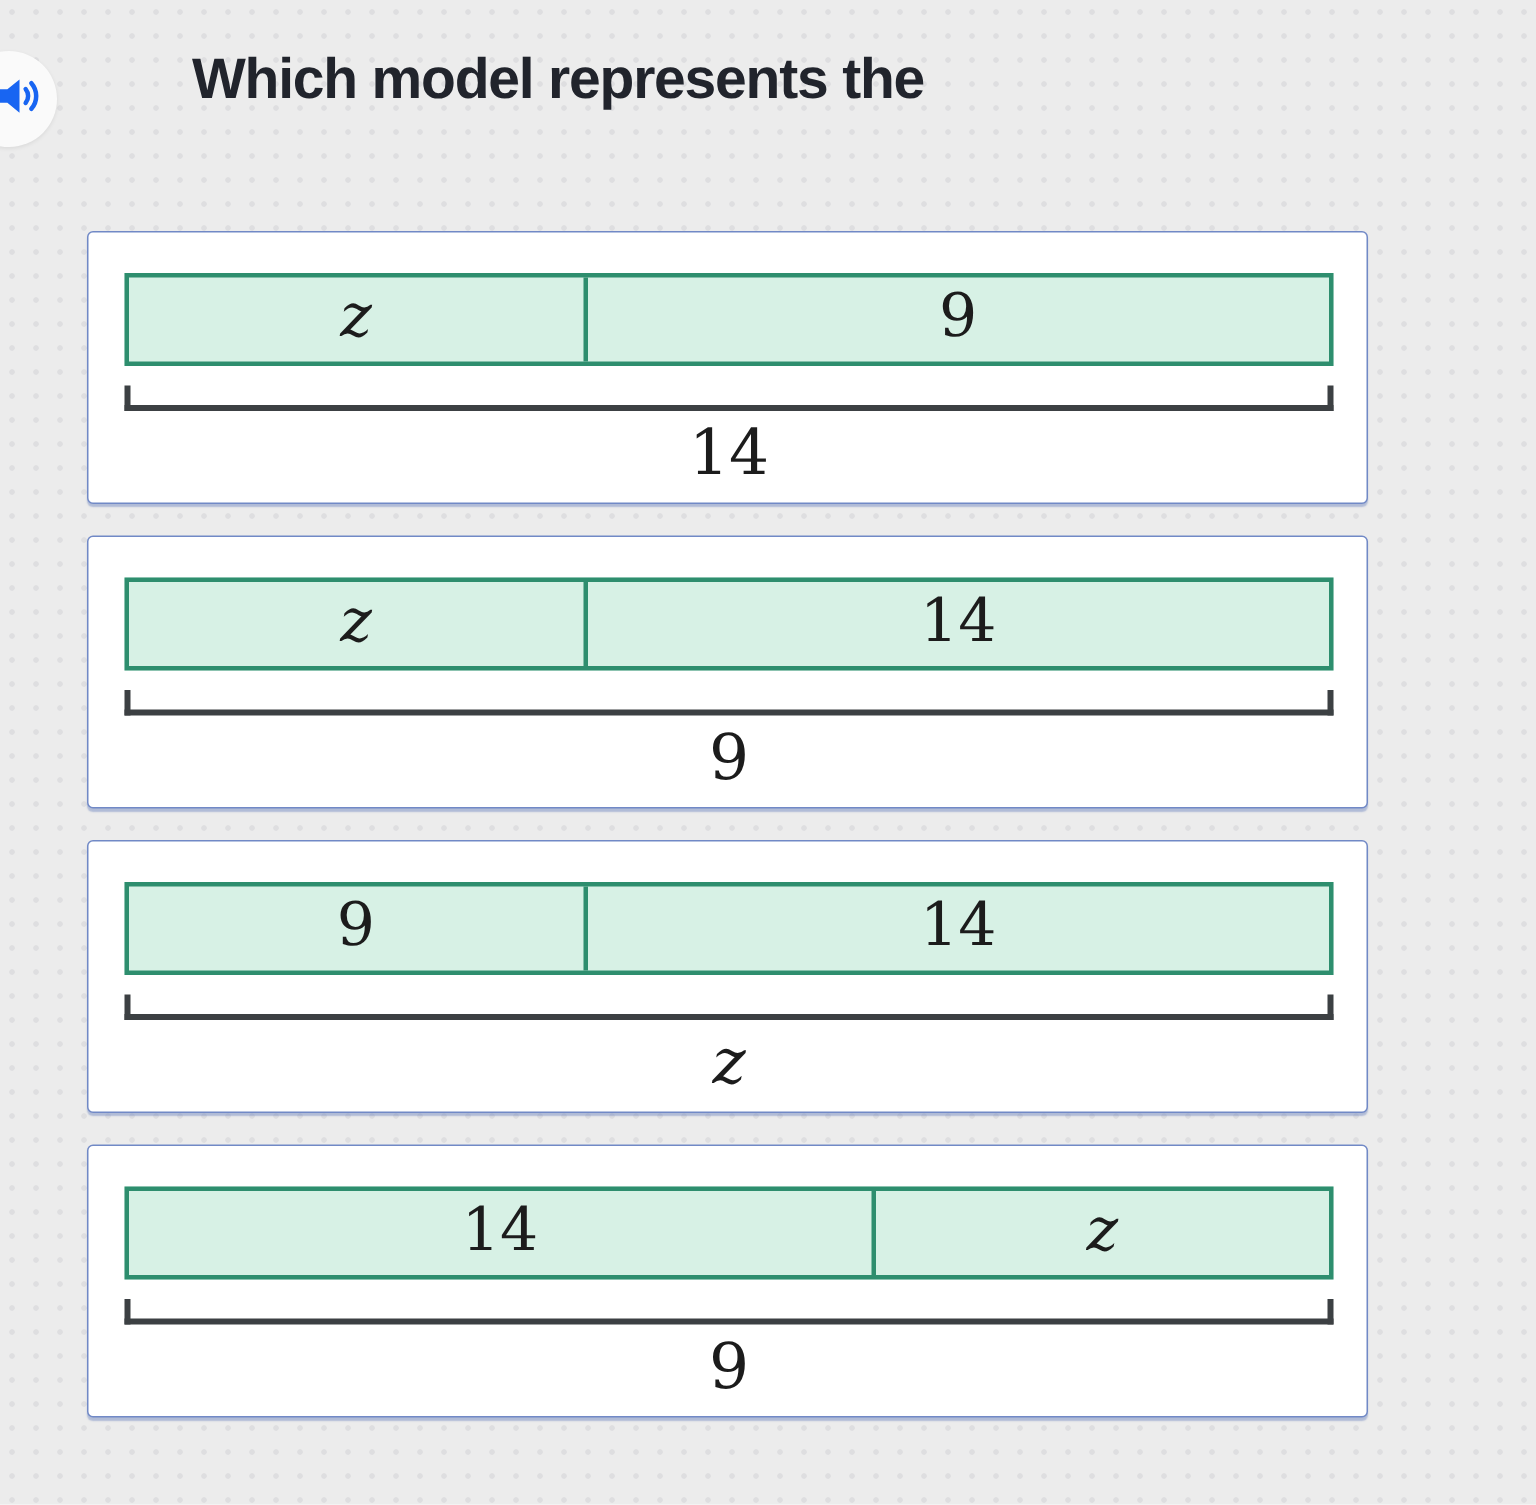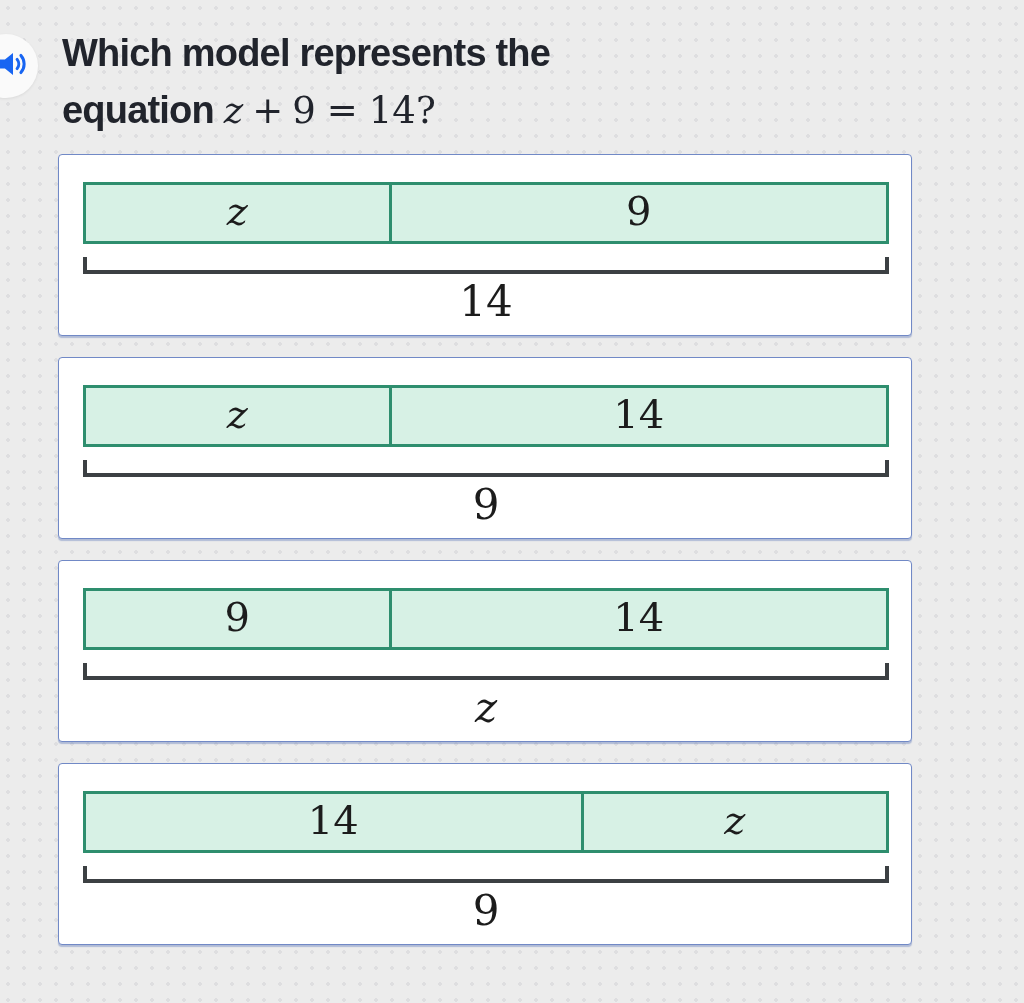--- a/index.html
+++ b/index.html
@@ -45,20 +45,21 @@
   .question {
     position: absolute;
     left: 62px;
     top: 25px;
     width: 620px;
     font-size: 38px;
     font-weight: 700;
     letter-spacing: -0.8px;
     line-height: 57px;
     color: #21242c;
+    text-align: center;
   }
   .question .math {
     font-family: "DejaVu Serif", serif;
     font-weight: 400;
     letter-spacing: 0;
     font-size: 37px;
   }
   .question .math .mvar { font-style: italic; }
   .question .math .mop { margin: 0 9px; }
   .question .math .mrel { margin: 0 11px; }
@@ -140,26 +141,20 @@
       <svg viewBox="0 0 24 24" aria-hidden="true">
         <path d="M3 9.2v5.6h3.9L12 19V5L6.9 9.2H3z" fill="#1865f2"></path>
         <path d="M14.6 9.1a4.6 4.6 0 0 1 0 5.8" fill="none" stroke="#1865f2" stroke-width="1.9" stroke-linecap="round"></path>
         <path d="M17 6.6a8.2 8.2 0 0 1 0 10.8" fill="none" stroke="#1865f2" stroke-width="1.9" stroke-linecap="round"></path>
       </svg>
     </span>
   </div>
 
   <div class="question">
     <div>Which model represents the</div>
-    <div>
-      <span>equation</span>
-      <span class="math">
-        <span class="mvar">z</span><span class="mop">+</span><span>9</span><span class="mrel">=</span><span>14</span><span>?</span>
-      </span>
-    </div>
   </div>
 
   <div class="options">
 
     <div class="option-card">
       <div class="tape-bar">
         <div class="tape-segment first" style="width: 38.2%;">
           <span class="seg-label math-auto italic">z</span>
         </div>
         <div class="tape-segment" style="width: 61.8%;">

